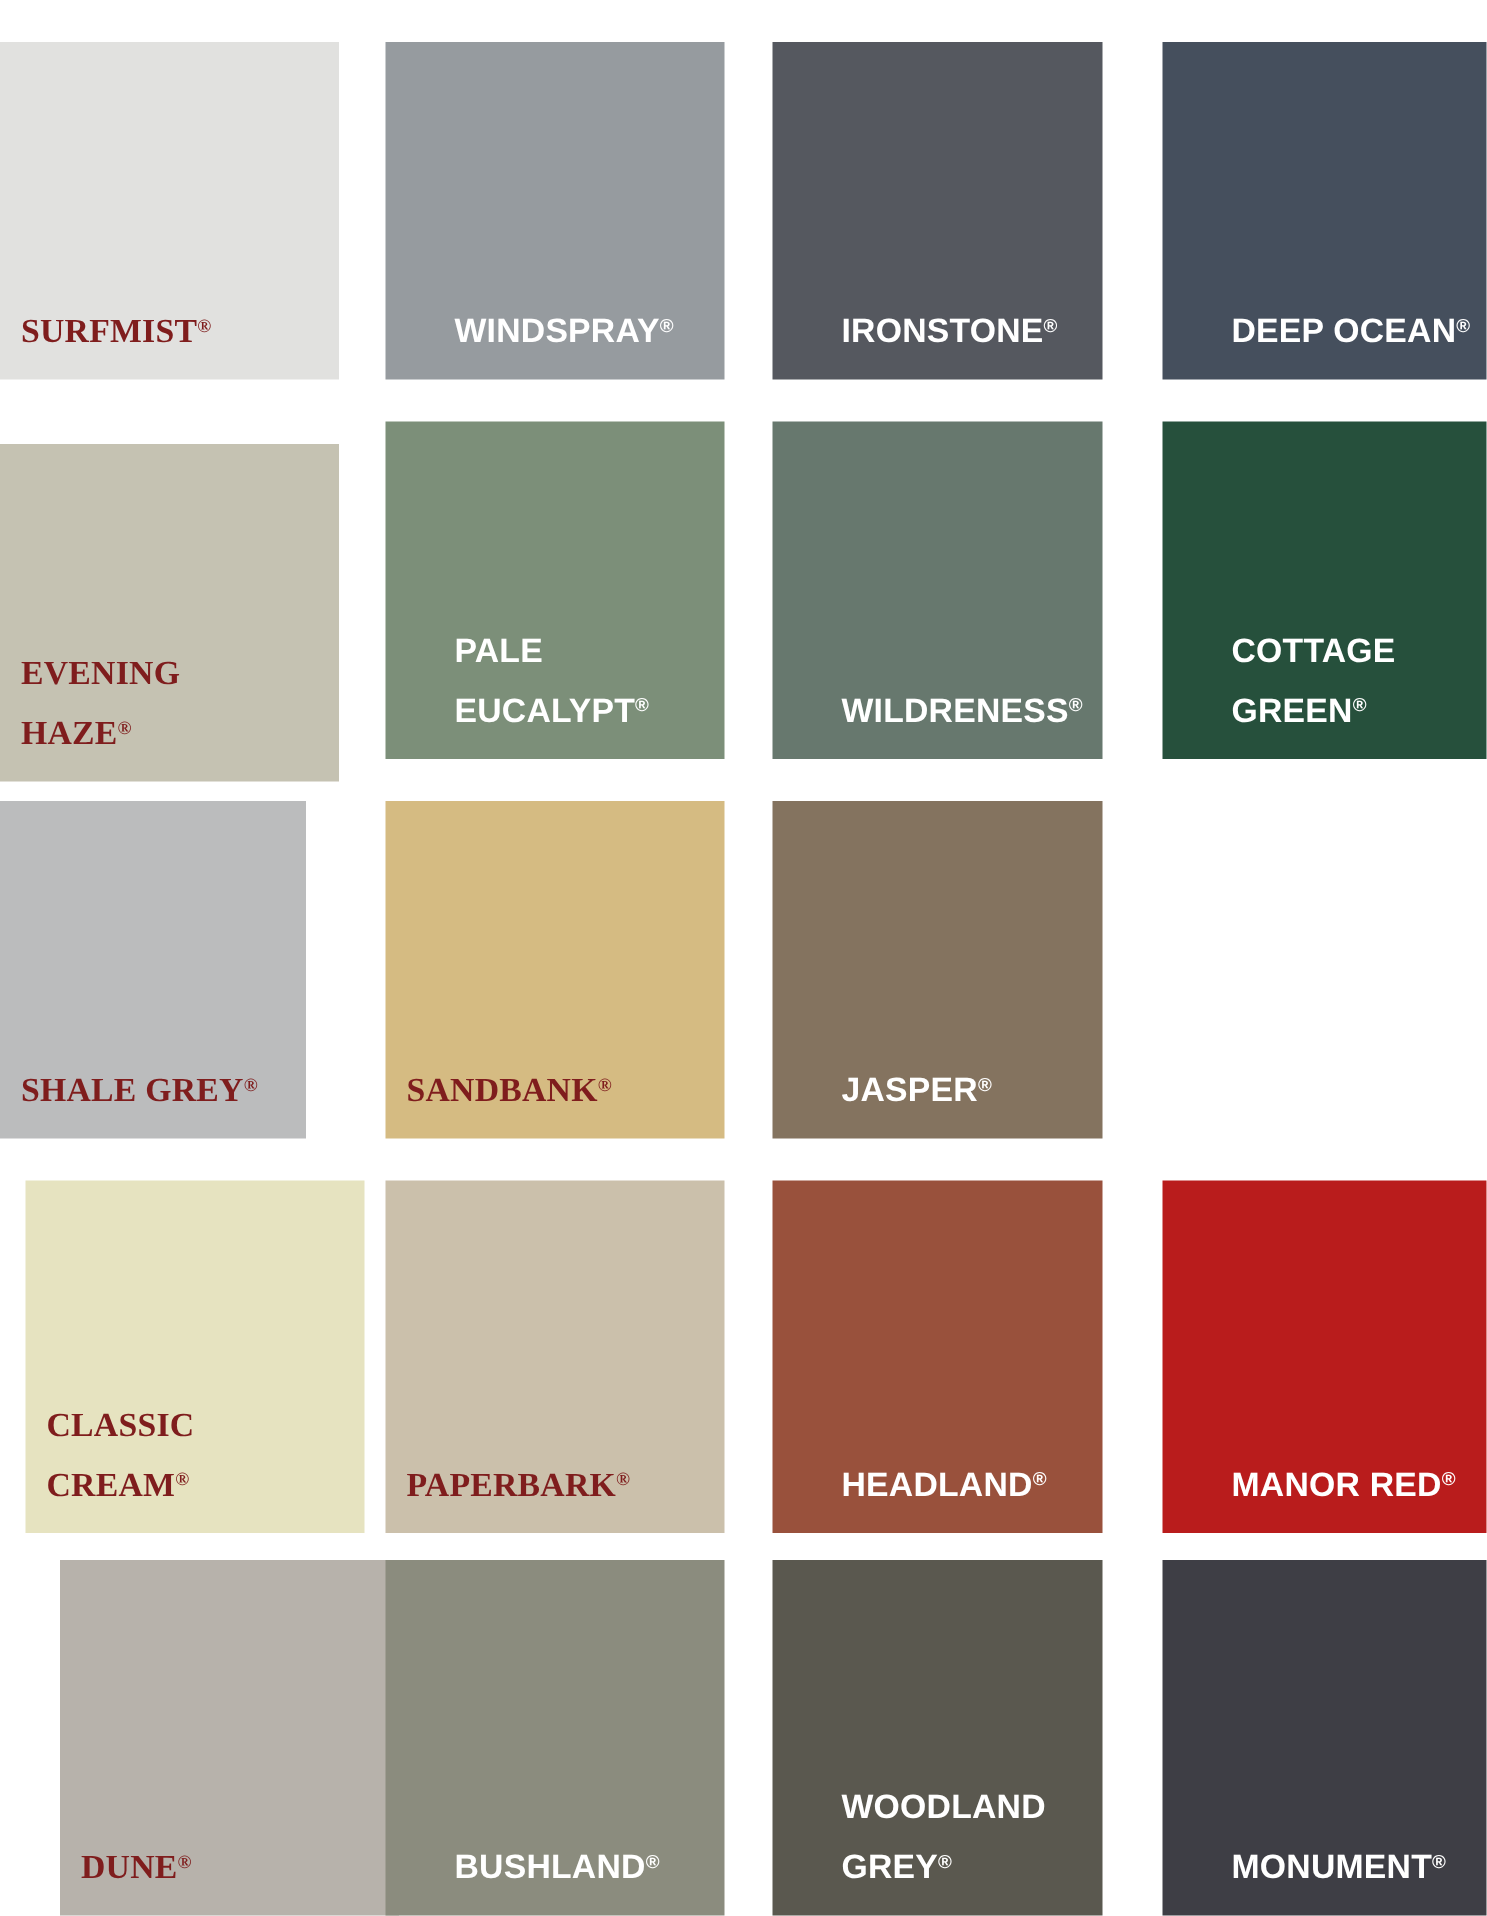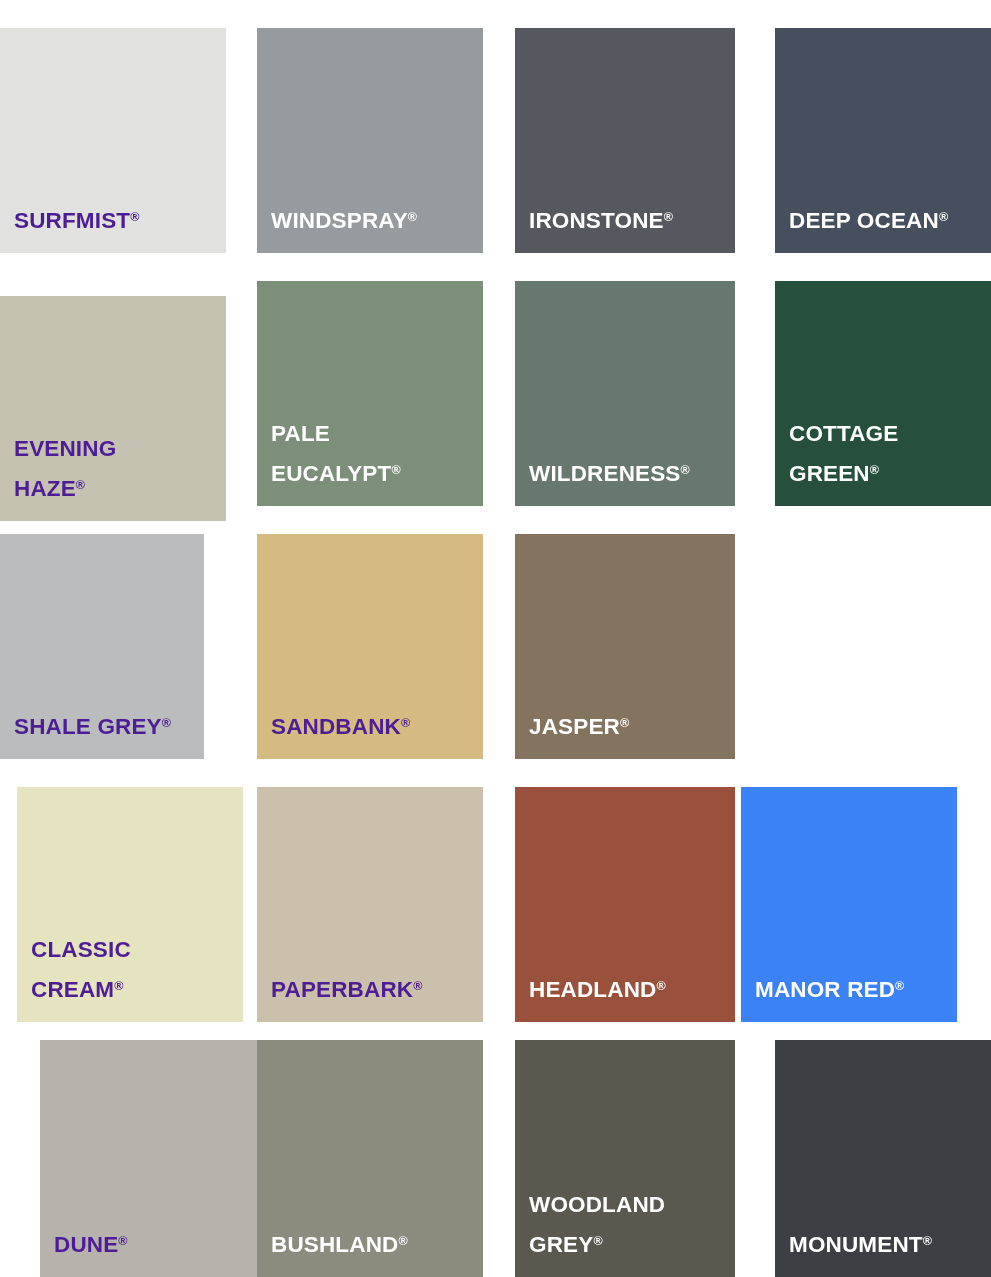--- a/index.html
+++ b/index.html
@@ -41,22 +41,22 @@
     font-family: "Liberation Sans", sans-serif;
   }
 
   .swatch-label .reg {
     font-size: 12.5px;
     vertical-align: 7px;
     font-weight: bold;
     letter-spacing: 0;
   }
 
-  .light-text { color: #ffffff; }
-  .dark-text  { color: #4c1d95; }
+  .light-text { color: #ffffff; margin-left: 32px; }
+  .dark-text  { color: #7f1d1d; font-family: Liberation Serif, serif; }
 </style>
 </head>
 <body>
 
 <div id="palette">
     <div class="swatch" style="left: 0px; top: 28px; width: 226px; height: 225px; background: rgb(225, 225, 223);">
       <div class="swatch-label dark-text">SURFMIST<span class="reg">®</span></div>
     </div>
     <div class="swatch" style="left: 257px; top: 28px; width: 226px; height: 225px; background: rgb(150, 155, 159);">
       <div class="swatch-label light-text">WINDSPRAY<span class="reg">®</span></div>
@@ -94,21 +94,21 @@
     <div class="swatch" style="left: 0px; top: 787px; width: 226px; height: 235px; background: rgb(230, 227, 192); margin-left: 17px;">
       <div class="swatch-label dark-text">CLASSIC
 CREAM<span class="reg">®</span></div>
     </div>
     <div class="swatch" style="left: 257px; top: 787px; width: 226px; height: 235px; background: rgb(203, 192, 171);">
       <div class="swatch-label dark-text">PAPERBARK<span class="reg">®</span></div>
     </div>
     <div class="swatch" style="left: 515px; top: 787px; width: 220px; height: 235px; background: rgb(153, 81, 60);">
       <div class="swatch-label light-text">HEADLAND<span class="reg">®</span></div>
     </div>
-    <div class="swatch" style="left: 741px; top: 787px; width: 216px; height: 235px; background: #3b82f6;">
+    <div class="swatch" style="left: 775px; top: 787px; width: 216px; height: 235px; background: #b91c1c;">
       <div class="swatch-label light-text">MANOR RED<span class="reg">®</span></div>
     </div>
     <div class="swatch" style="left: 0px; top: 1040px; width: 226px; height: 237px; background: rgb(183, 178, 171); margin-left: 40px;">
       <div class="swatch-label dark-text">DUNE<span class="reg">®</span></div>
     </div>
     <div class="swatch" style="left: 257px; top: 1040px; width: 226px; height: 237px; background: rgb(139, 140, 126);">
       <div class="swatch-label light-text">BUSHLAND<span class="reg">®</span></div>
     </div>
     <div class="swatch" style="left: 515px; top: 1040px; width: 220px; height: 237px; background: rgb(90, 88, 79);">
       <div class="swatch-label light-text">WOODLAND

